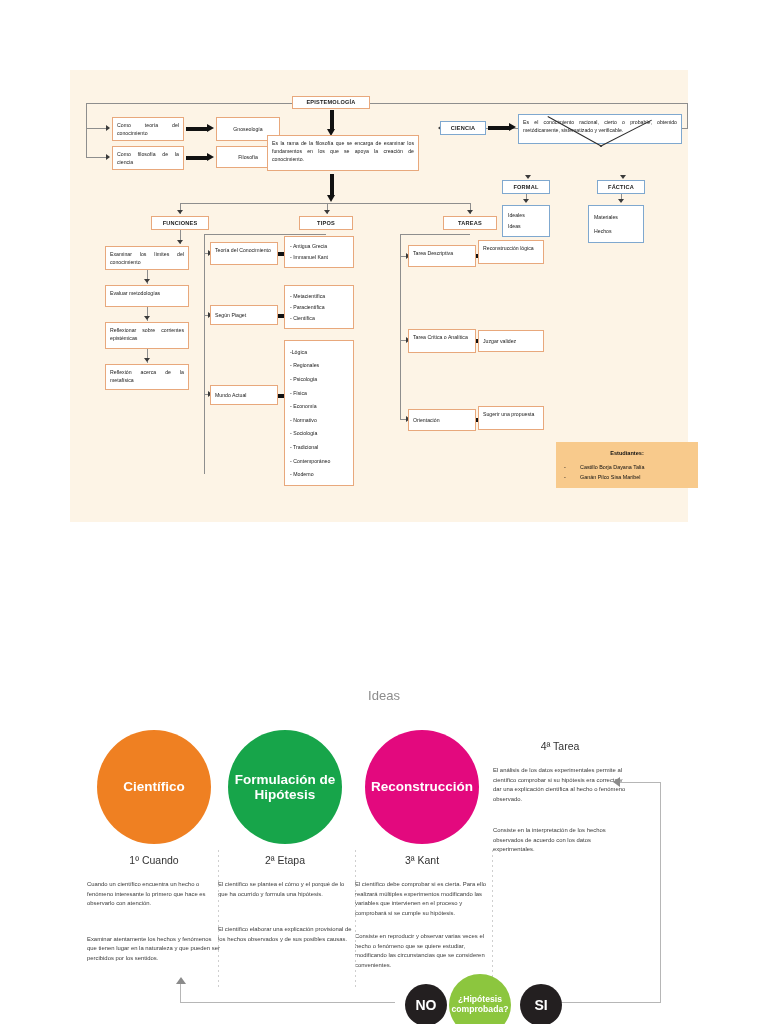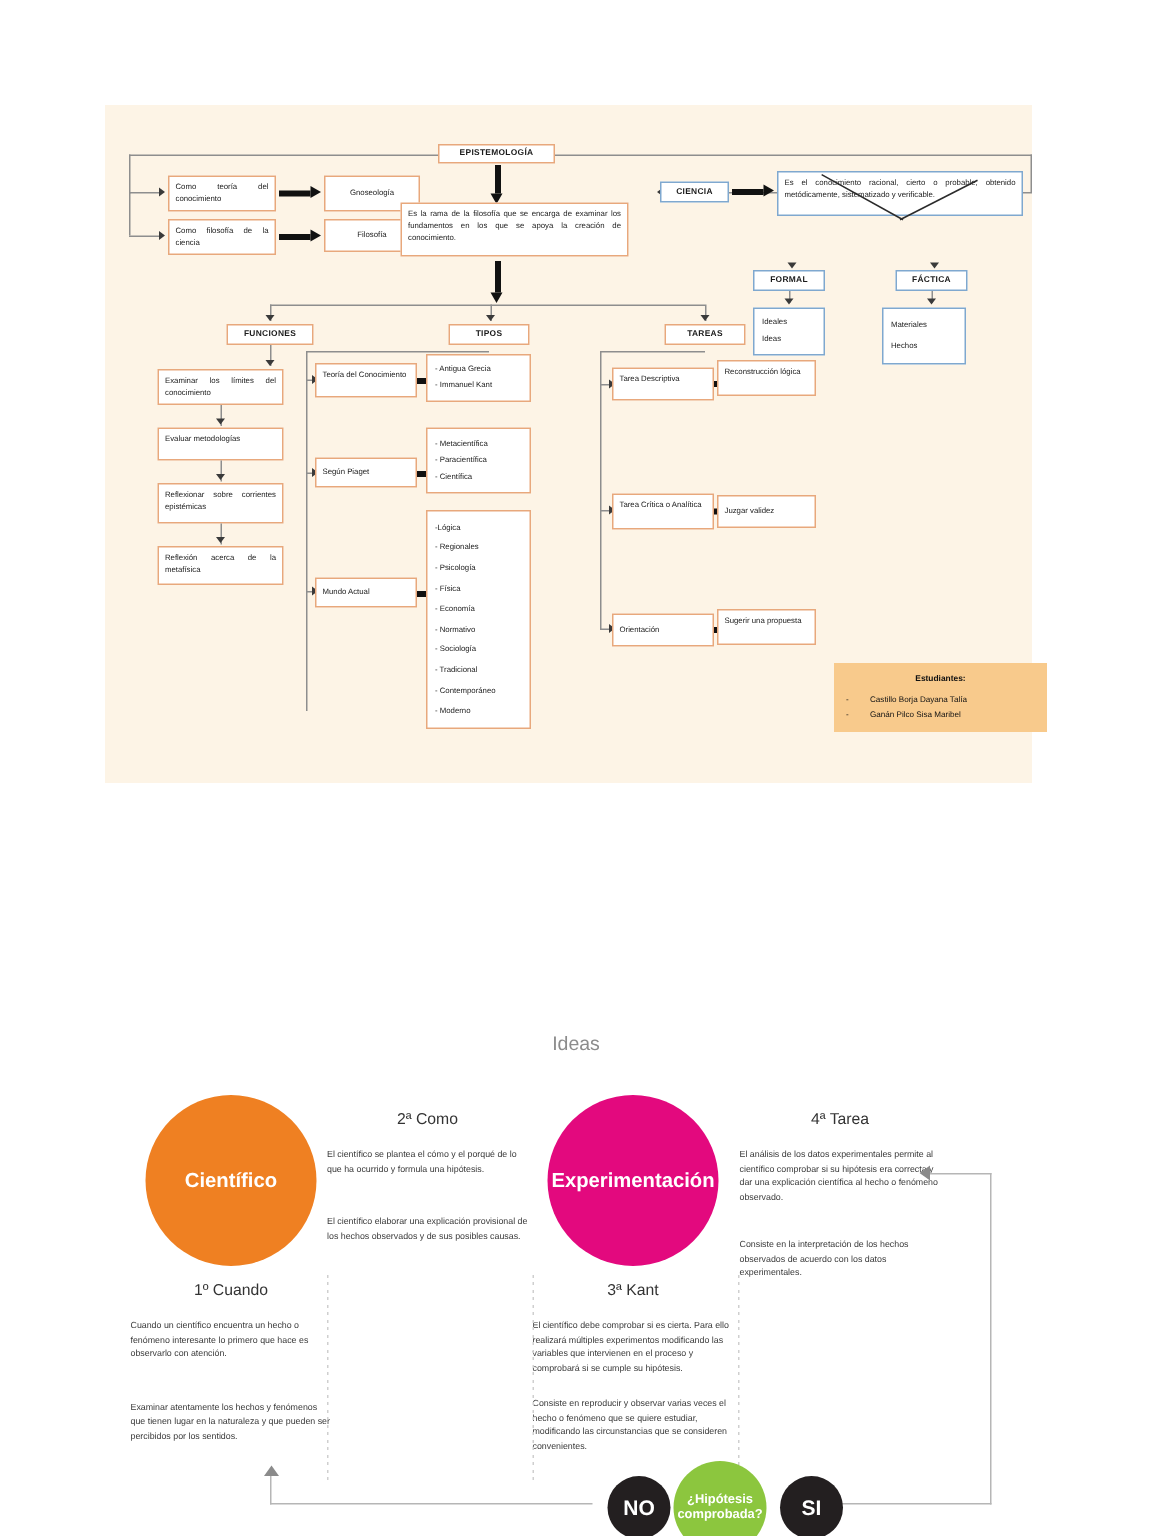--- a/index.html
+++ b/index.html
@@ -267,27 +267,28 @@
   </div>
 
   <div class="phase" style="left:84px;">
     <div class="circle" style="background:#ef8022;">Científico</div>
     <div class="etapa">1º Cuando</div>
     <div class="ptxt">Cuando un científico encuentra un hecho o fenómeno interesante lo primero que hace es observarlo con atención.</div>
     <div class="ptxt second">Examinar atentamente los hechos y fenómenos que tienen lugar en la naturaleza y que pueden ser percibidos por los sentidos.</div>
   </div>
 
   <div class="phase" style="left:215px;">
-    <div class="etapa">2ª Como</div>
+    <div class="circle" style="background:#17a54a;">Formulación de Hipótesis</div>
+    <div class="etapa">2ª Etapa</div>
     <div class="ptxt">El científico se plantea el cómo y el porqué de lo que ha ocurrido y formula una hipótesis.</div>
     <div class="ptxt second">El científico elaborar una explicación provisional de los hechos observados y de sus posibles causas.</div>
   </div>
 
   <div class="phase" style="left:352px;">
-    <div class="circle" style="background:#e3097e;">Experimentación</div>
+    <div class="circle" style="background:#e3097e;">Reconstrucción</div>
     <div class="etapa">3ª Kant</div>
     <div class="ptxt">El científico debe comprobar si es cierta. Para ello realizará múltiples experimentos modificando las variables que intervienen en el proceso y comprobará si se cumple su hipótesis.</div>
     <div class="ptxt second" style="margin-top:14px;">Consiste en reproducir y observar varias veces el hecho o fenómeno que se quiere estudiar, modificando las circunstancias que se consideren convenientes.</div>
   </div>
 
   <div class="phase" style="left:490px;">
     <div class="etapa">4ª Tarea</div>
     <div class="ptxt">El análisis de los datos experimentales permite al científico comprobar si su hipótesis era correcta y dar una explicación científica al hecho o fenómeno observado.</div>
     <div class="ptxt second" style="margin-top:22px;">Consiste en la interpretación de los hechos observados de acuerdo con los datos experimentales.</div>
   </div>

